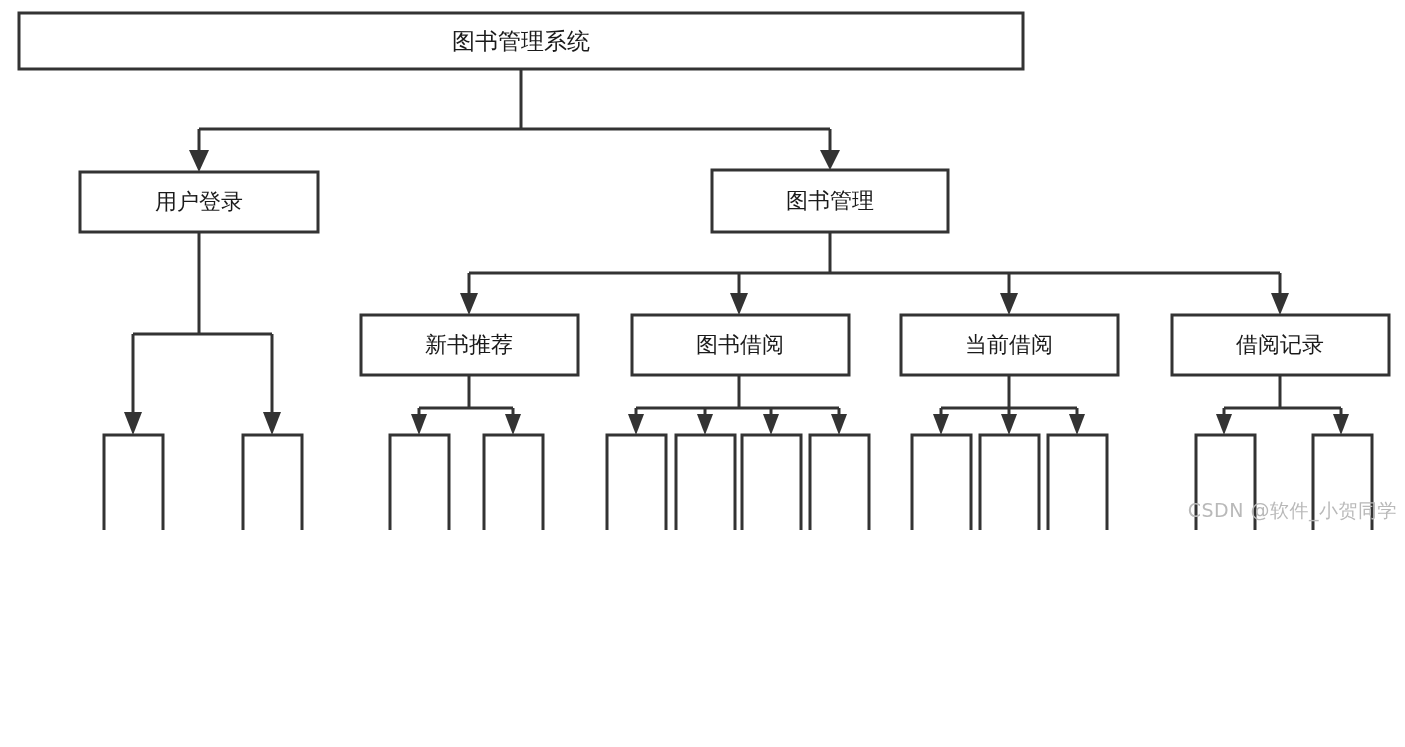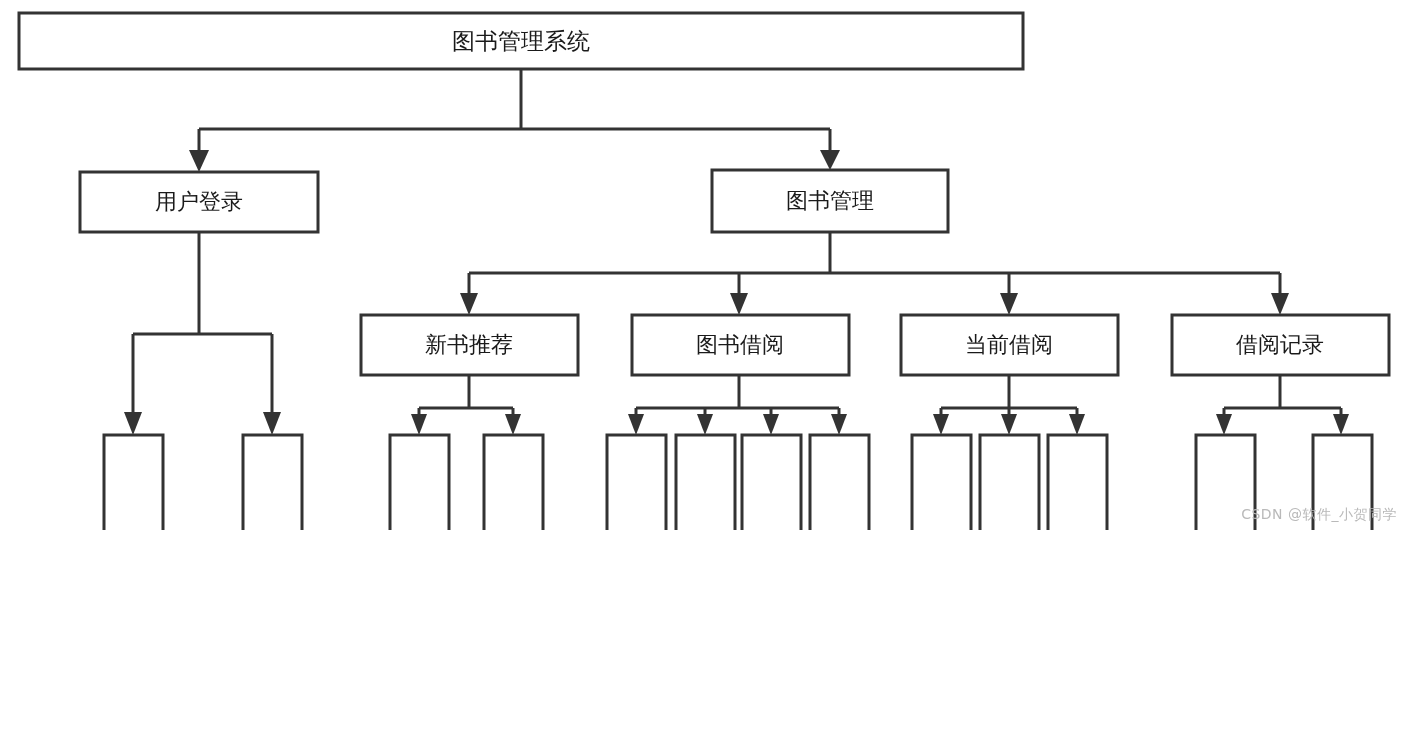--- a/index.html
+++ b/index.html
@@ -68,21 +68,21 @@
     color: #1a1a1a;
     letter-spacing: 1px;
     pointer-events: none;
     text-align: center;
   }
   .watermark {
     position: absolute;
     right: 8px;
     bottom: 6px;
     font-family: "DejaVu Sans", "Liberation Sans", sans-serif;
-    font-size: 14px;
+    font-size: 19px;
     color: #b9b9b9;
     white-space: nowrap;
     letter-spacing: 0.5px;
   }
 </style>
 </head>
 <body>
 
 <div id="diagram-root">
 

